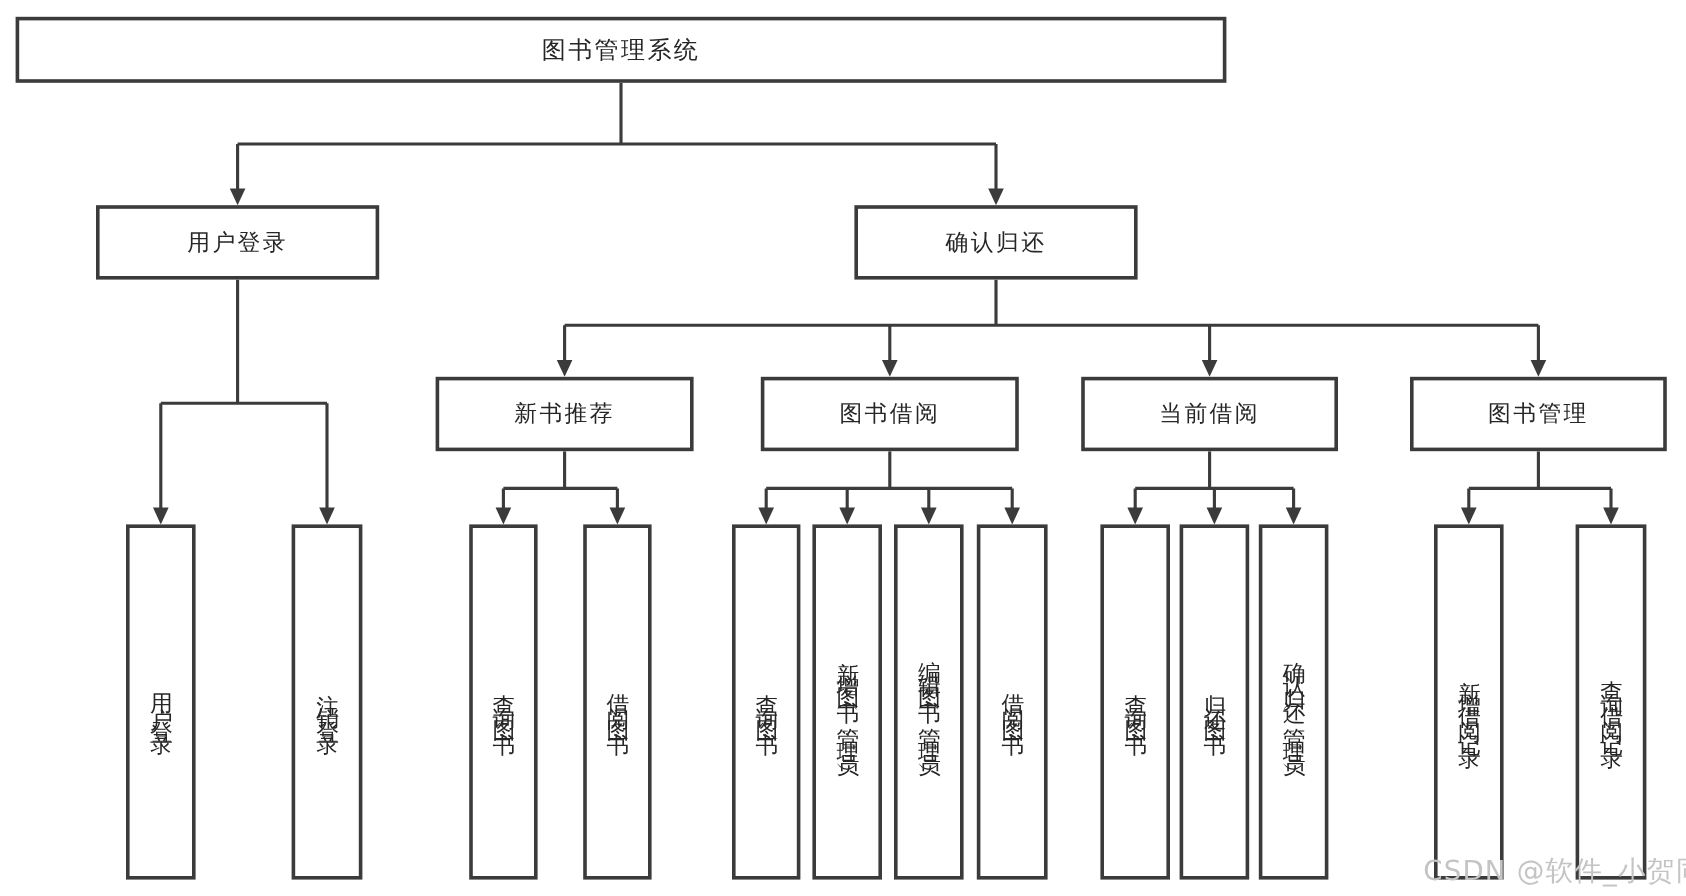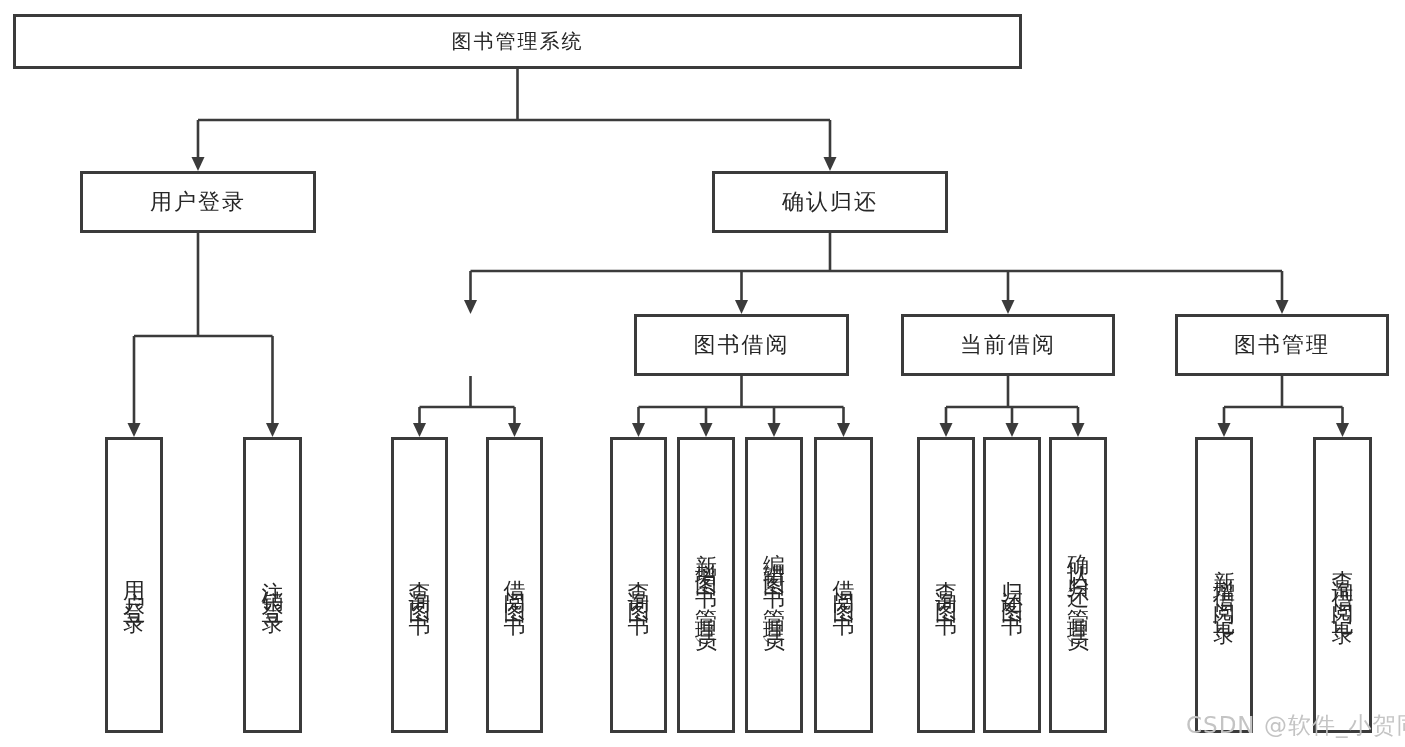--- a/index.html
+++ b/index.html
@@ -25,21 +25,21 @@
   }
   .node {
     position: absolute;
     background: #ffffff;
     border: 3px solid #3b3b3b;
     box-sizing: border-box;
     display: flex;
     align-items: center;
     justify-content: center;
     color: #262626;
-    font-size: 22px;
+    font-size: 19px;
     letter-spacing: 2px;
     text-align: center;
     white-space: nowrap;
     z-index: 2;
   }
   .node.root { font-size: 20px; }
   .vert {
     writing-mode: vertical-rl;
     text-orientation: mixed;
     letter-spacing: 11px;
@@ -103,20 +103,21 @@
       <polygon points="1217.5,423 1230.5,423 1224,437"></polygon>
       <polygon points="1336,423 1349,423 1342.5,437"></polygon>
     </g>
   </svg>
 
   <div class="node root" style="left:13px; top:14px; width:1009px; height:55px;">图书管理系统</div>
 
   <div class="node" style="left:80px; top:171px; width:236px; height:62px;">用户登录</div>
   <div class="node" style="left:712px; top:171px; width:236px; height:62px;">确认归还</div>
 
+  <div class="node" style="left:363px; top:314px; width:215px; height:62px;">新书推荐</div>
   <div class="node" style="left:634px; top:314px; width:215px; height:62px;">图书借阅</div>
   <div class="node" style="left:901px; top:314px; width:214px; height:62px;">当前借阅</div>
   <div class="node" style="left:1175px; top:314px; width:214px; height:62px;">图书管理</div>
 
   <div class="node" style="left:105px; top:437px; width:58px; height:296px;">
     <span class="vert">用户登录</span>
   </div>
   <div class="node" style="left:243px; top:437px; width:59px; height:296px;">
     <span class="vert">注销登录</span>
   </div>

